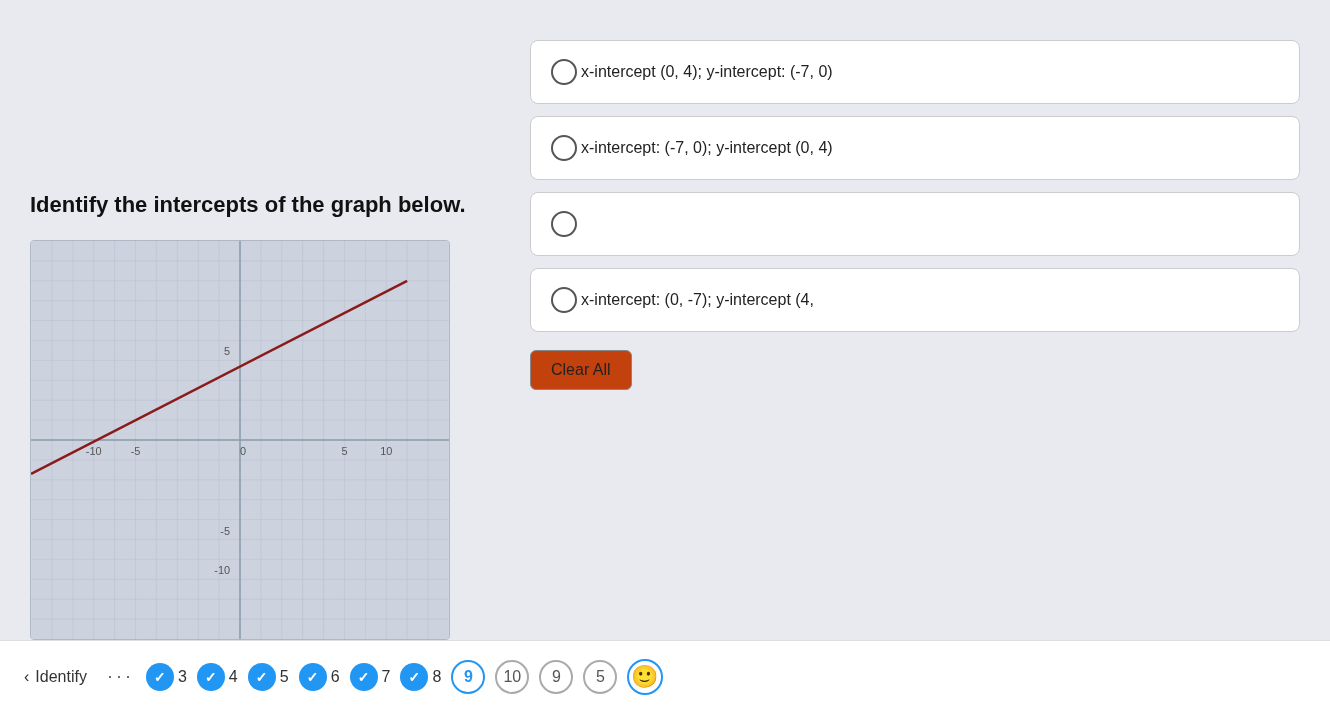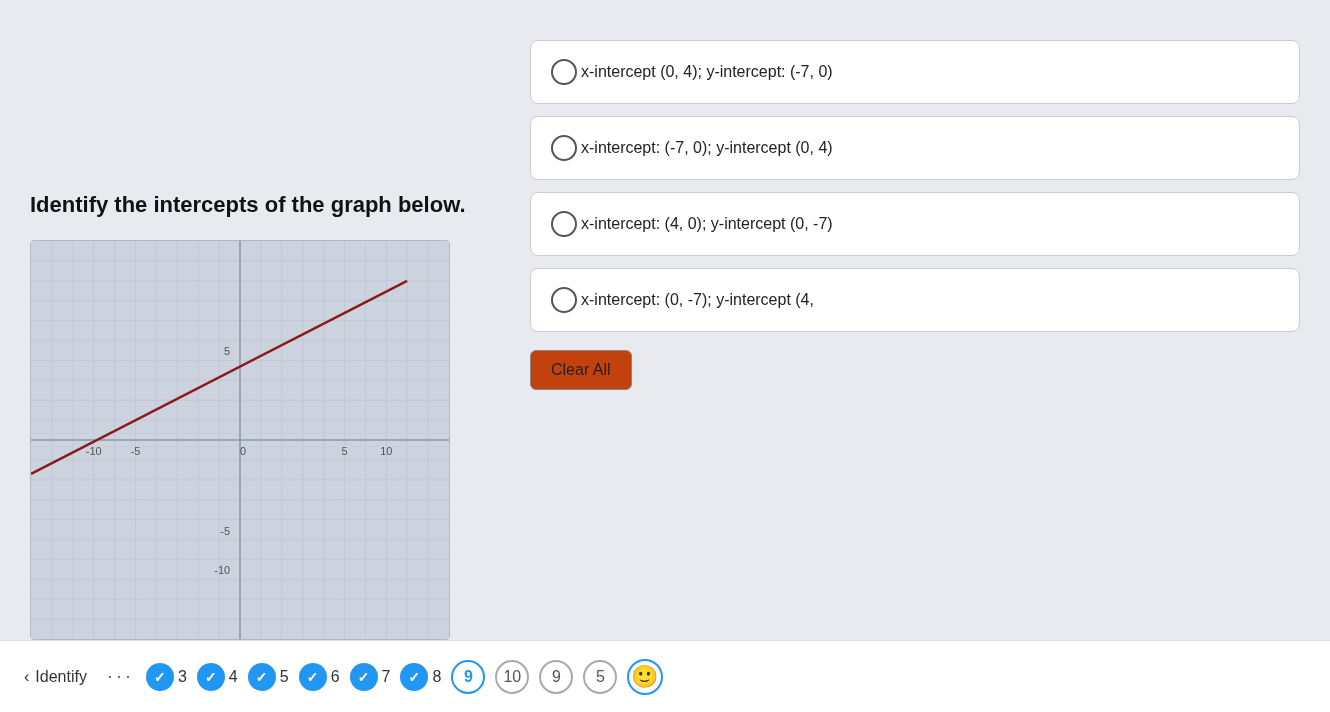--- a/index.html
+++ b/index.html
@@ -277,21 +277,20 @@
         <span>x-intercept (0, 4); y-intercept: (-7, 0)</span>
       </div>
 
       <div class="answer-option">
         <div class="radio-circle"></div>
         <span>x-intercept: (-7, 0); y-intercept (0, 4)</span>
       </div>
 
       <div class="answer-option">
         <div class="radio-circle"></div>
-        <span>x-intercept: (4, 0); y-intercept (0, -7)</span>
       </div>
 
       <div class="answer-option">
         <div class="radio-circle"></div>
         <span>x-intercept: (0, -7); y-intercept (4,</span>
       </div>
 
       <button class="clear-all-btn">Clear All</button>
 
     </div>

